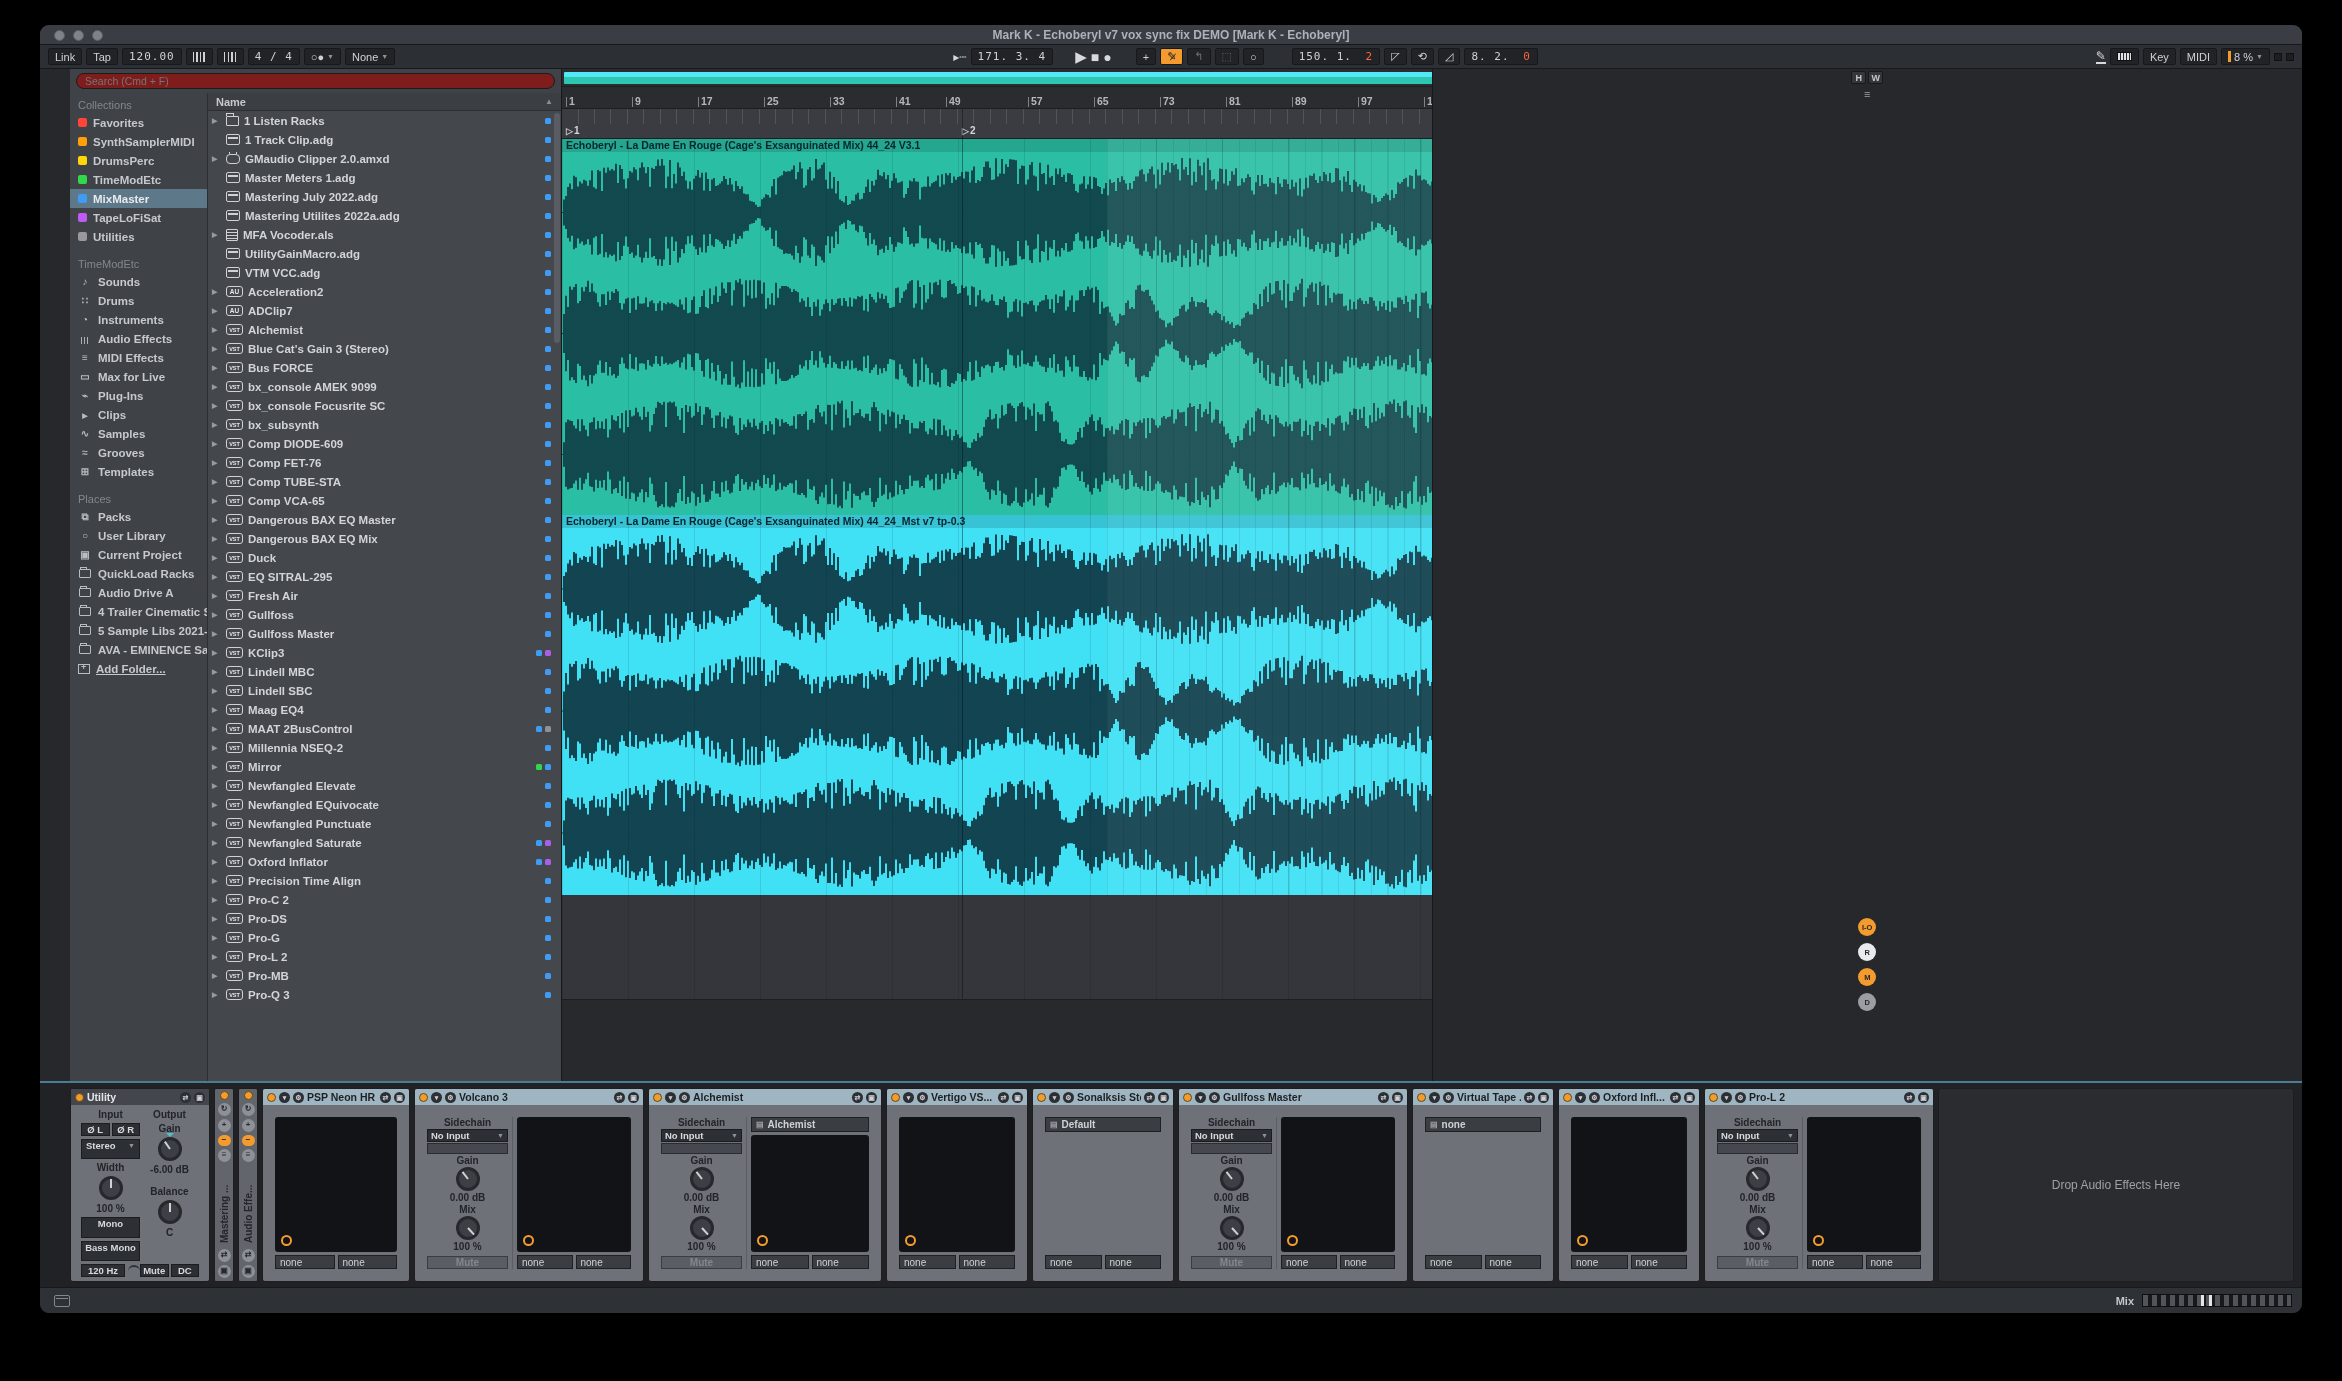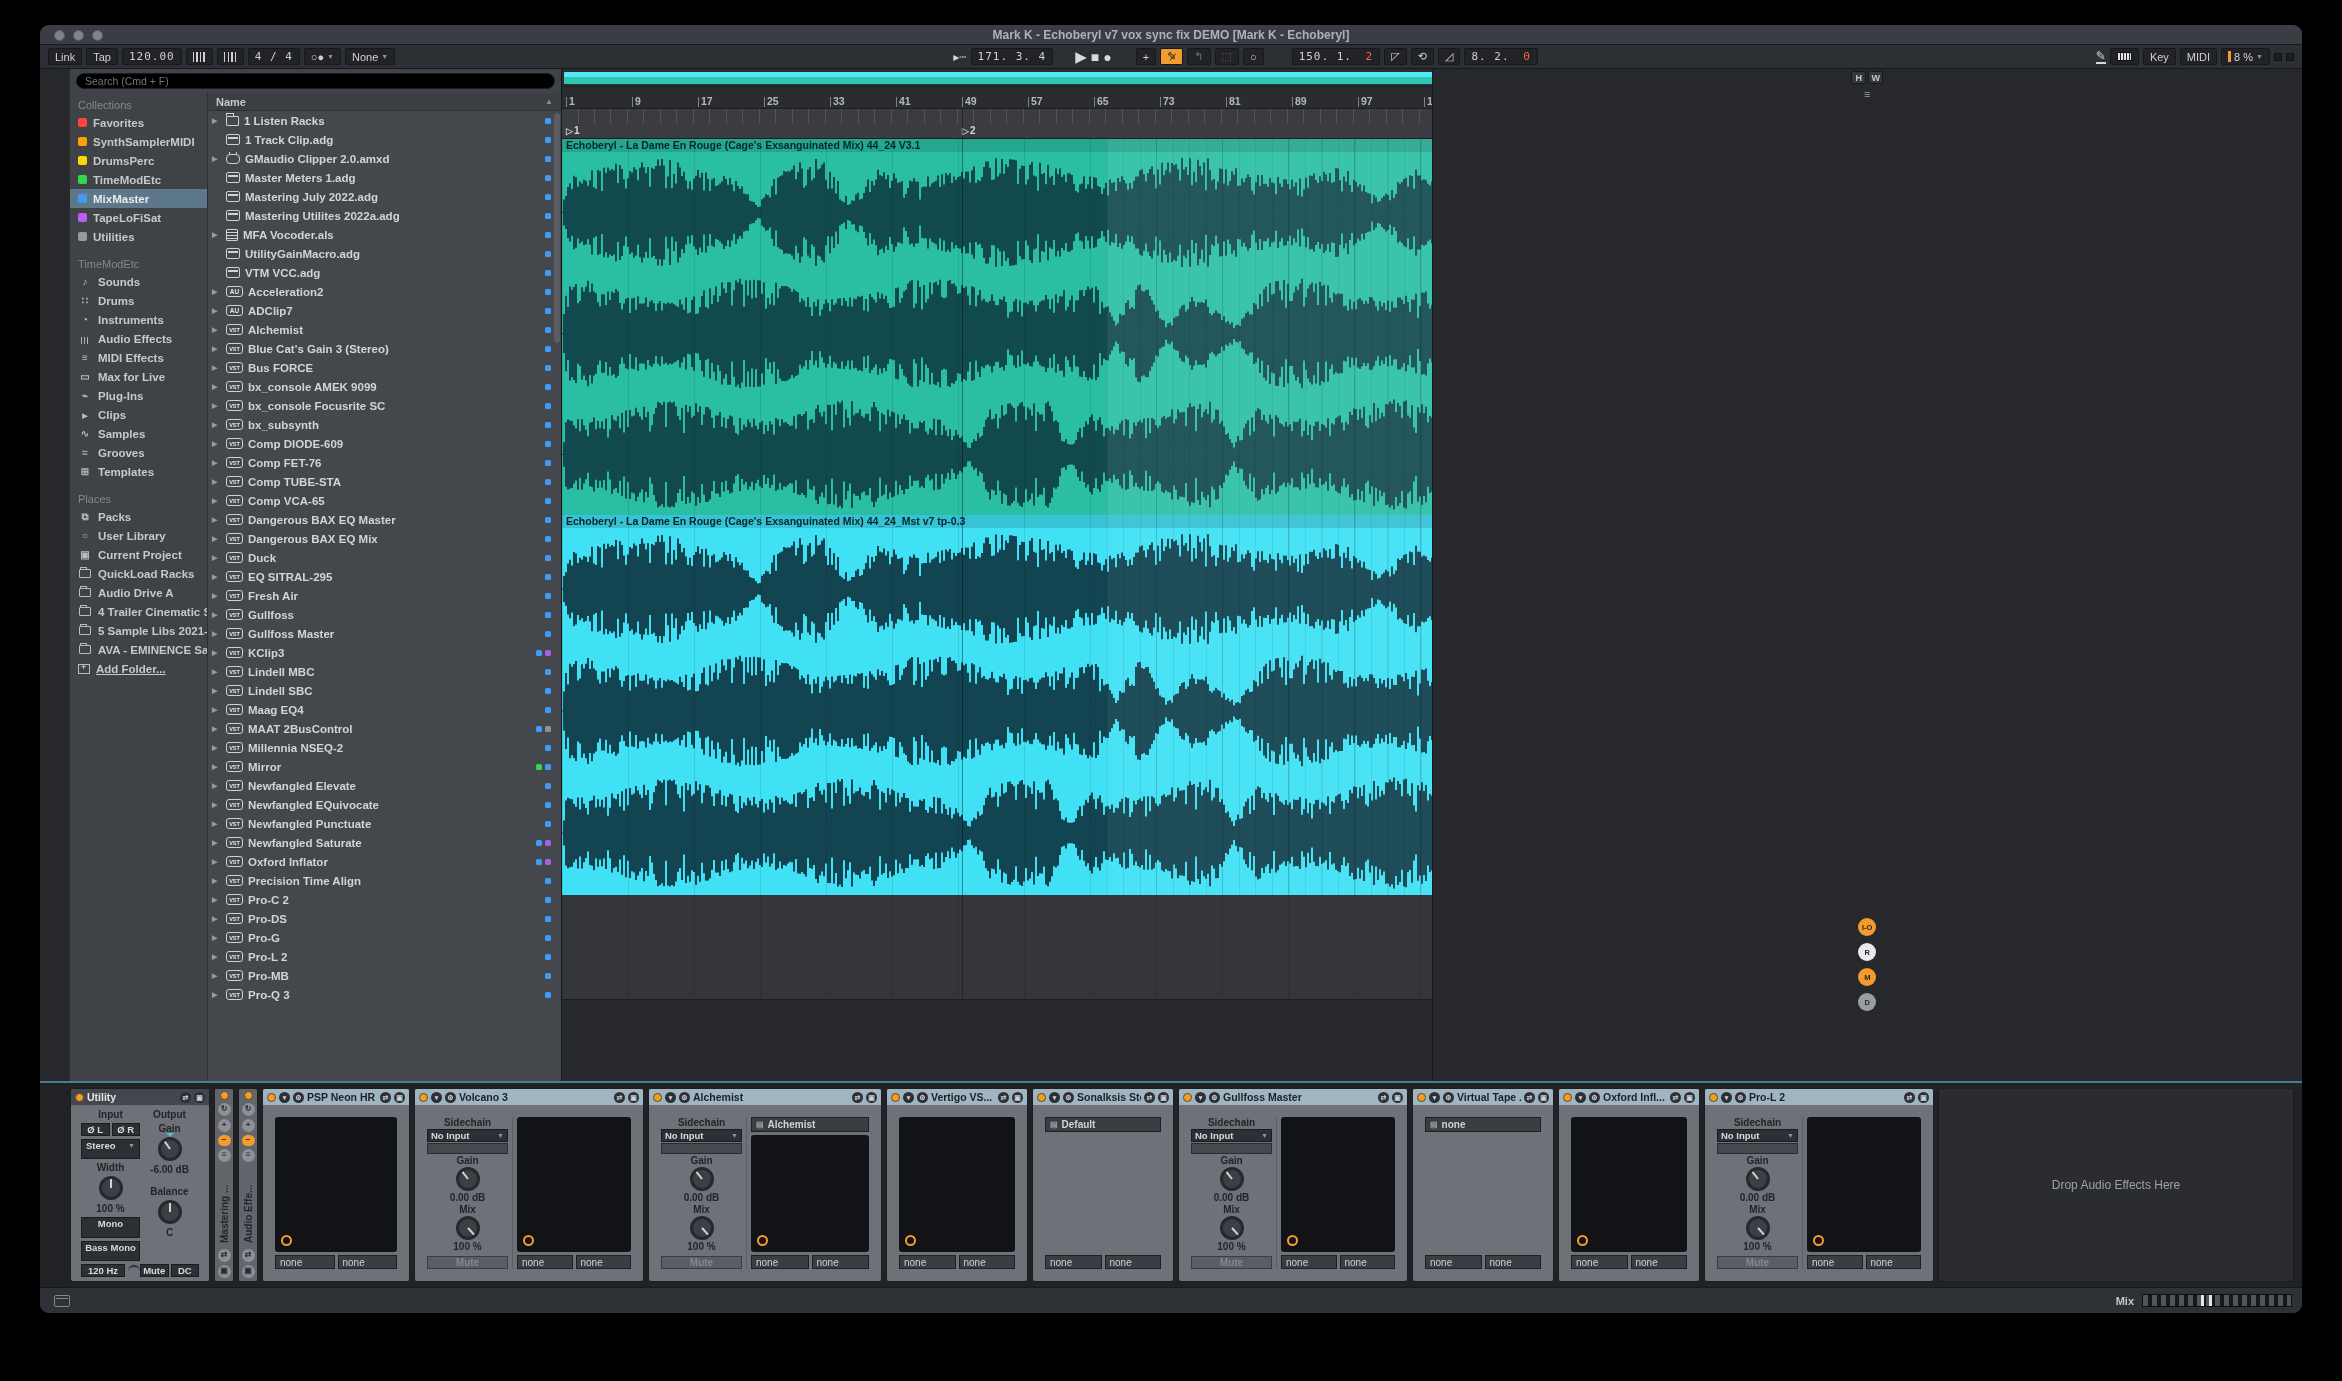--- a/index.html
+++ b/index.html
@@ -27,21 +27,21 @@
   .metro { width:13px; height:10px; background:repeating-linear-gradient(90deg,#cfd1d5 0 1.5px,transparent 1.5px 3.5px);}
   .cpubar { width:3px; height:11px; background:#f39c2d; }
   .minisq { width:8px; height:8px; background:#1c1e22; border:1px solid #101113;}
 
   
   .main { display:flex; height:1012px; }
   .gutter { width:30px; background:#26282c; }
 
   
   .browser { width:492px; display:flex; flex-direction:column; border-right:1px solid #17181b; background:#3f4247;}
-  .search { margin:4px 6px; height:16px; background:#000000; border:1px solid #1a1c1f; border-radius:8px; color:#8a8d92; font-size:10.5px; padding:0 8px; width:calc(100% - 12px); outline:none;}
+  .search { margin:4px 6px; height:16px; background:#7f1d1d; border:1px solid #1a1c1f; border-radius:8px; color:#8a8d92; font-size:10.5px; padding:0 8px; width:calc(100% - 12px); outline:none;}
   .bcols { display:flex; flex:1; overflow:hidden;}
   .sidebar { width:137px; background:#3f4247; padding-top:2px; overflow:hidden; }
   .sechead { font-size:11px; color:#84878d; padding:4px 8px 2px; }
   .sitem { display:flex; align-items:center; gap:6px; height:19px; padding:0 8px; font-size:11.5px; color:#c6c8cc; font-weight:bold; white-space:nowrap; overflow:hidden;}
   .sitem.sel { background:#5d7889; color:#e8eaec;}
   .swatch { width:9px; height:9px; border-radius:2px; flex:none;}
   .cicon { width:14px; flex:none; text-align:center; color:#b9bcc1; font-size:10px; line-height:1;}
   .cicon::before { content:""; }
   .ci-note::before{content:"♪";} .ci-drums::before{content:"∷";} .ci-instr::before{content:"◔";}
   .ci-audiofx::before{content:"|||"; font-size:7px; letter-spacing:1px;} .ci-midifx::before{content:"≡";}
@@ -790,21 +790,21 @@
             </div>
             <div class="barlab" style="left: 202px;">
               <span>25</span>
             </div>
             <div class="barlab" style="left: 268px;">
               <span>33</span>
             </div>
             <div class="barlab" style="left: 334px;">
               <span>41</span>
             </div>
-            <div class="barlab" style="left: 400px; text-align: center;">
+            <div class="barlab" style="left: 384px; text-align: center;">
               <span>49</span>
             </div>
             <div class="barlab" style="left: 466px;">
               <span>57</span>
             </div>
             <div class="barlab" style="left: 532px;">
               <span>65</span>
             </div>
             <div class="barlab" style="left: 598px;">
               <span>73</span>

